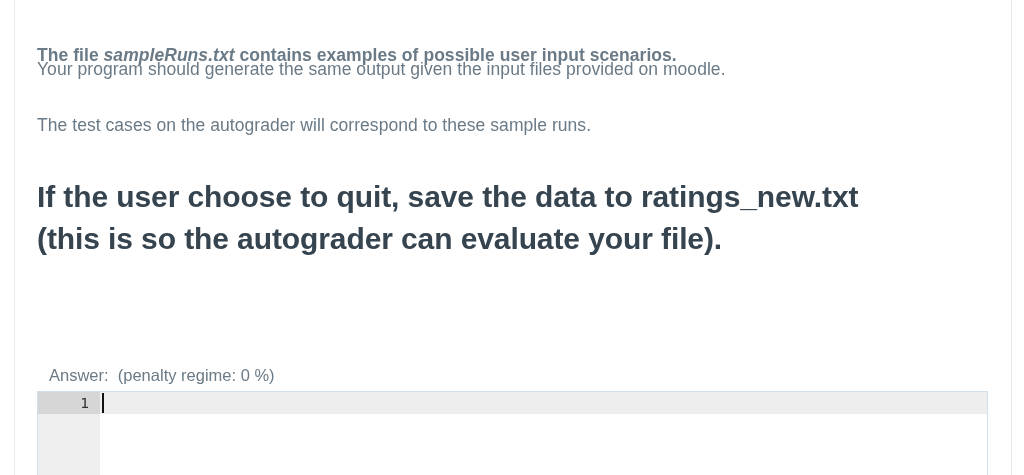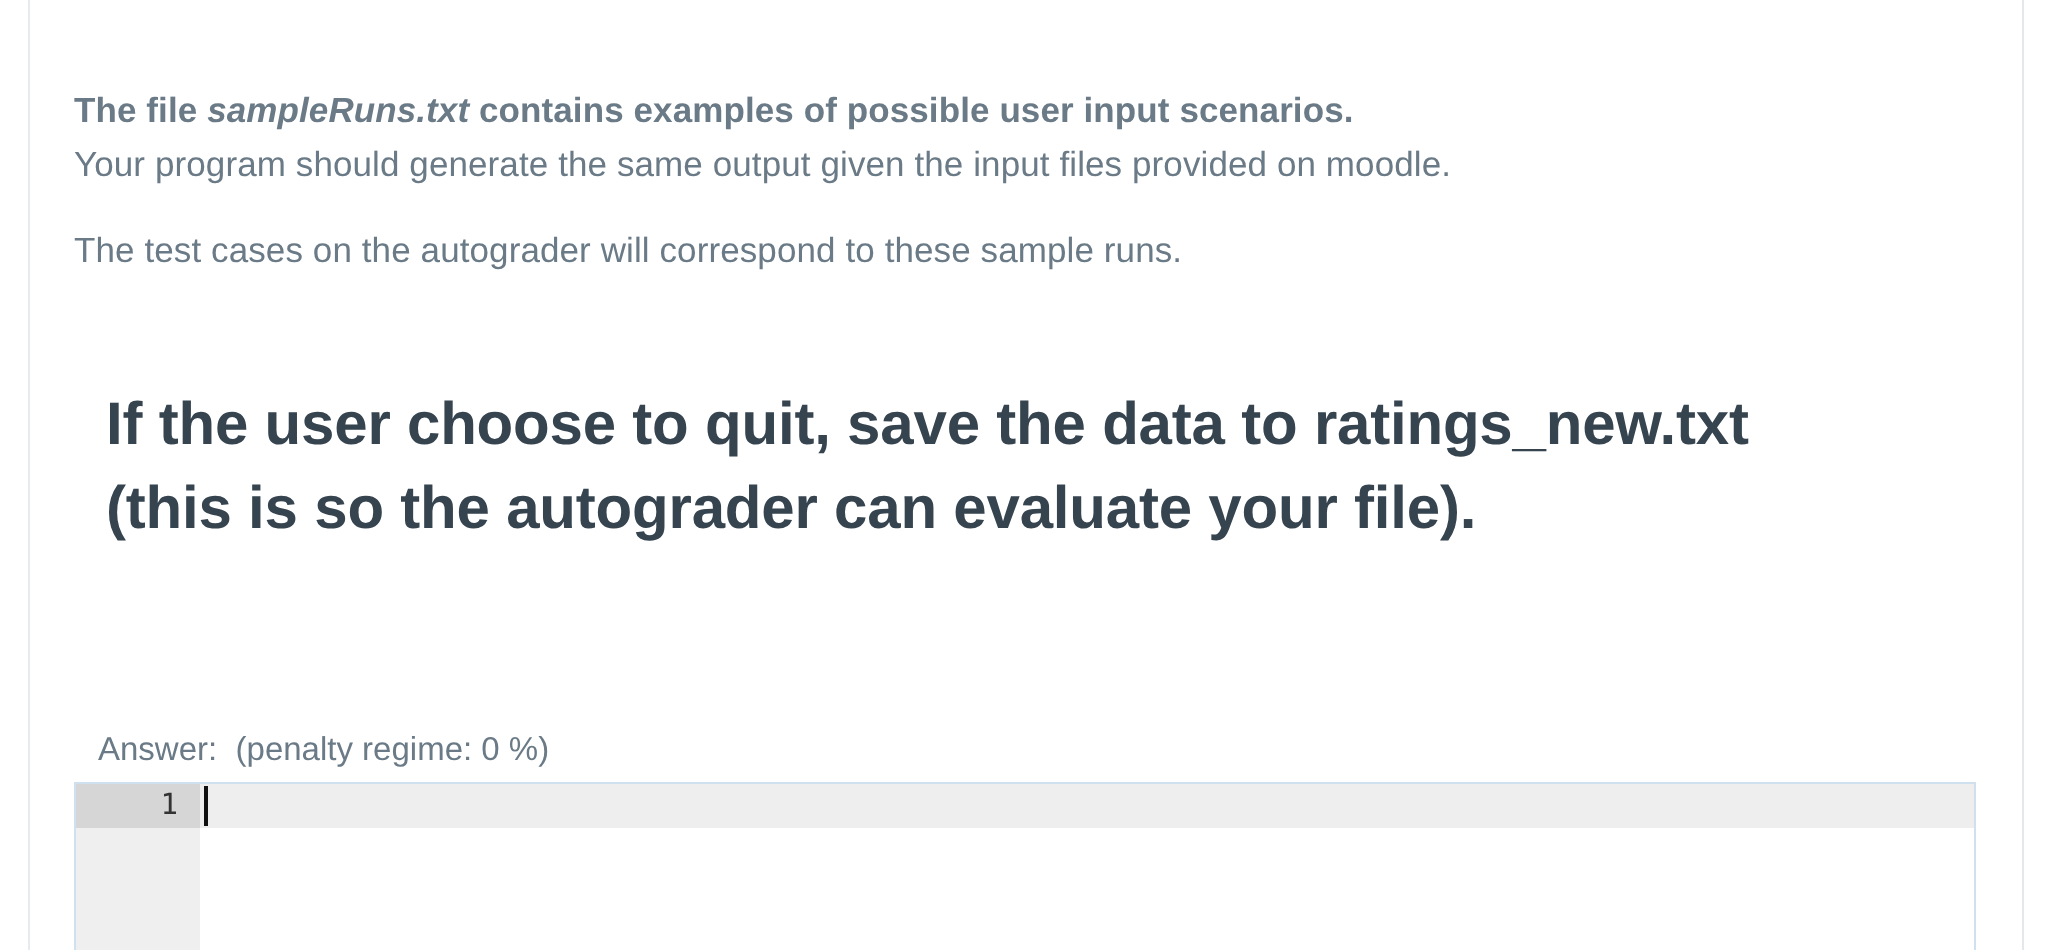--- a/index.html
+++ b/index.html
@@ -45,32 +45,32 @@
   
   .qtext-para {
     color: #6a7a86;
     font-size: 17.5px;
     line-height: 1.35;
     margin: 0;
     letter-spacing: 0.05px;
     white-space: nowrap;
   }
   .qtext-para.p1 { position: absolute; left: 0; top: 44px; font-weight: bold; }
-  .qtext-para.p2 { position: absolute; left: 0; top: 71px; }
+  .qtext-para.p2 { position: absolute; left: 0; top: 58px; }
   .qtext-para.p3 { position: absolute; left: 0; top: 114px; text-align: right; }
 
   .em { font-style: italic; }
 
   
   .qtext-heading {
     position: absolute;
     left: 0;
     top: 176px;
     width: 840px;
-    margin: 16px;
+    margin: 0;
     color: #364450;
     font-size: 30px;
     font-weight: bold;
     line-height: 1.4;
     letter-spacing: -0.1px;
   }
 
   
   .answer-label {
     position: absolute;

